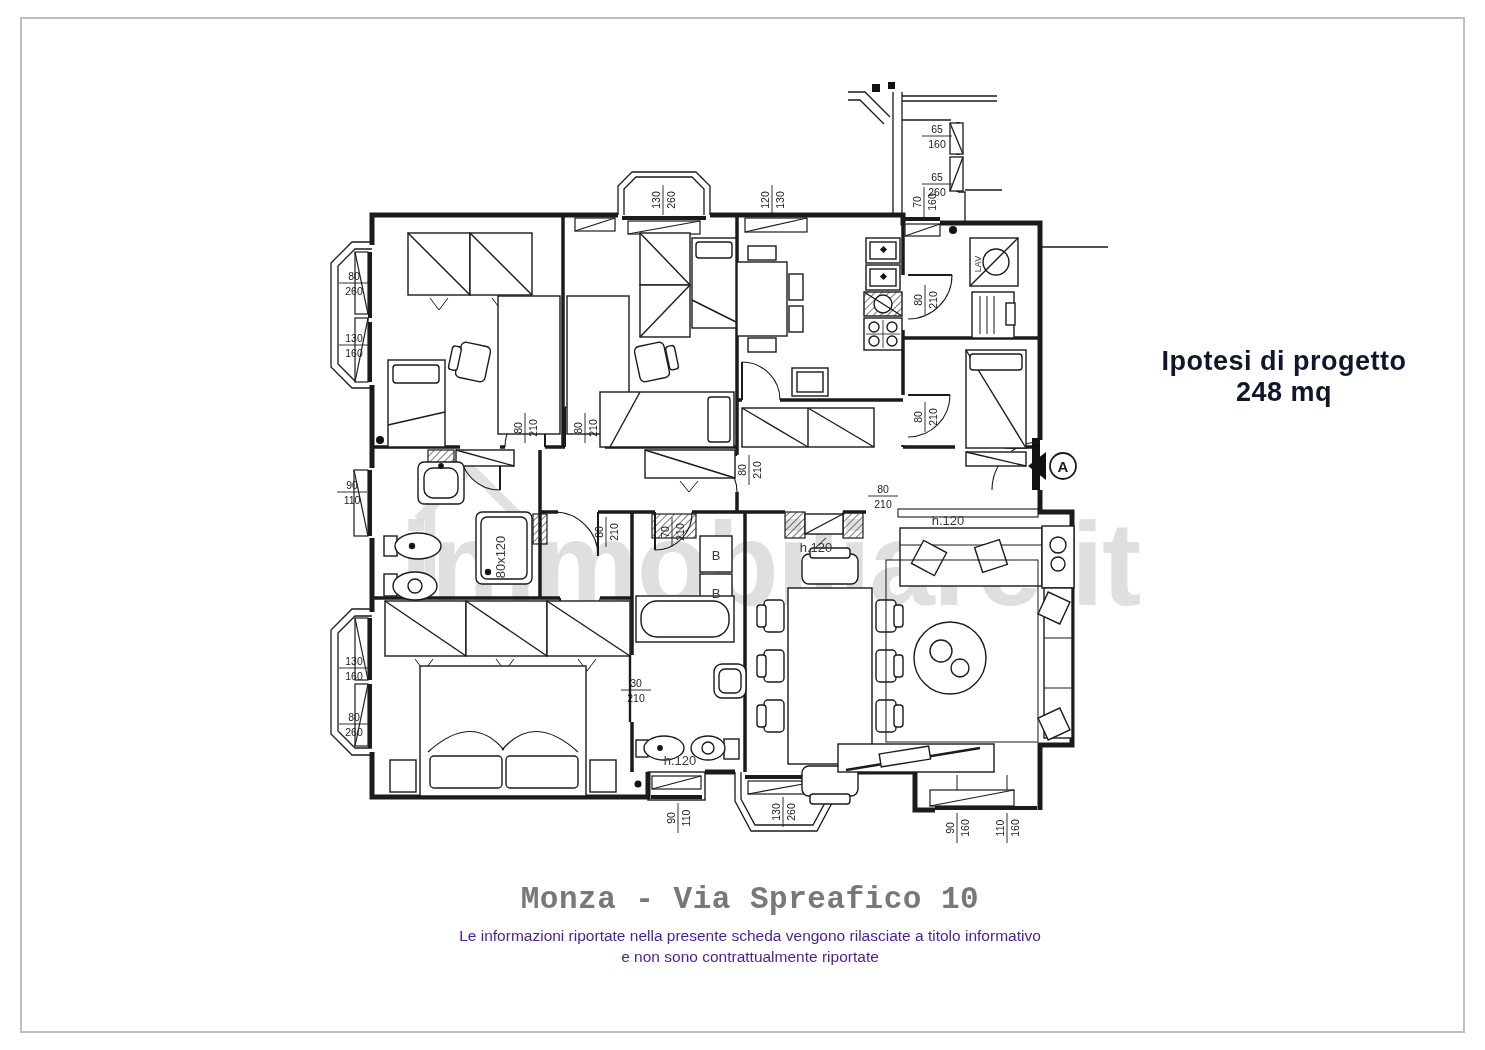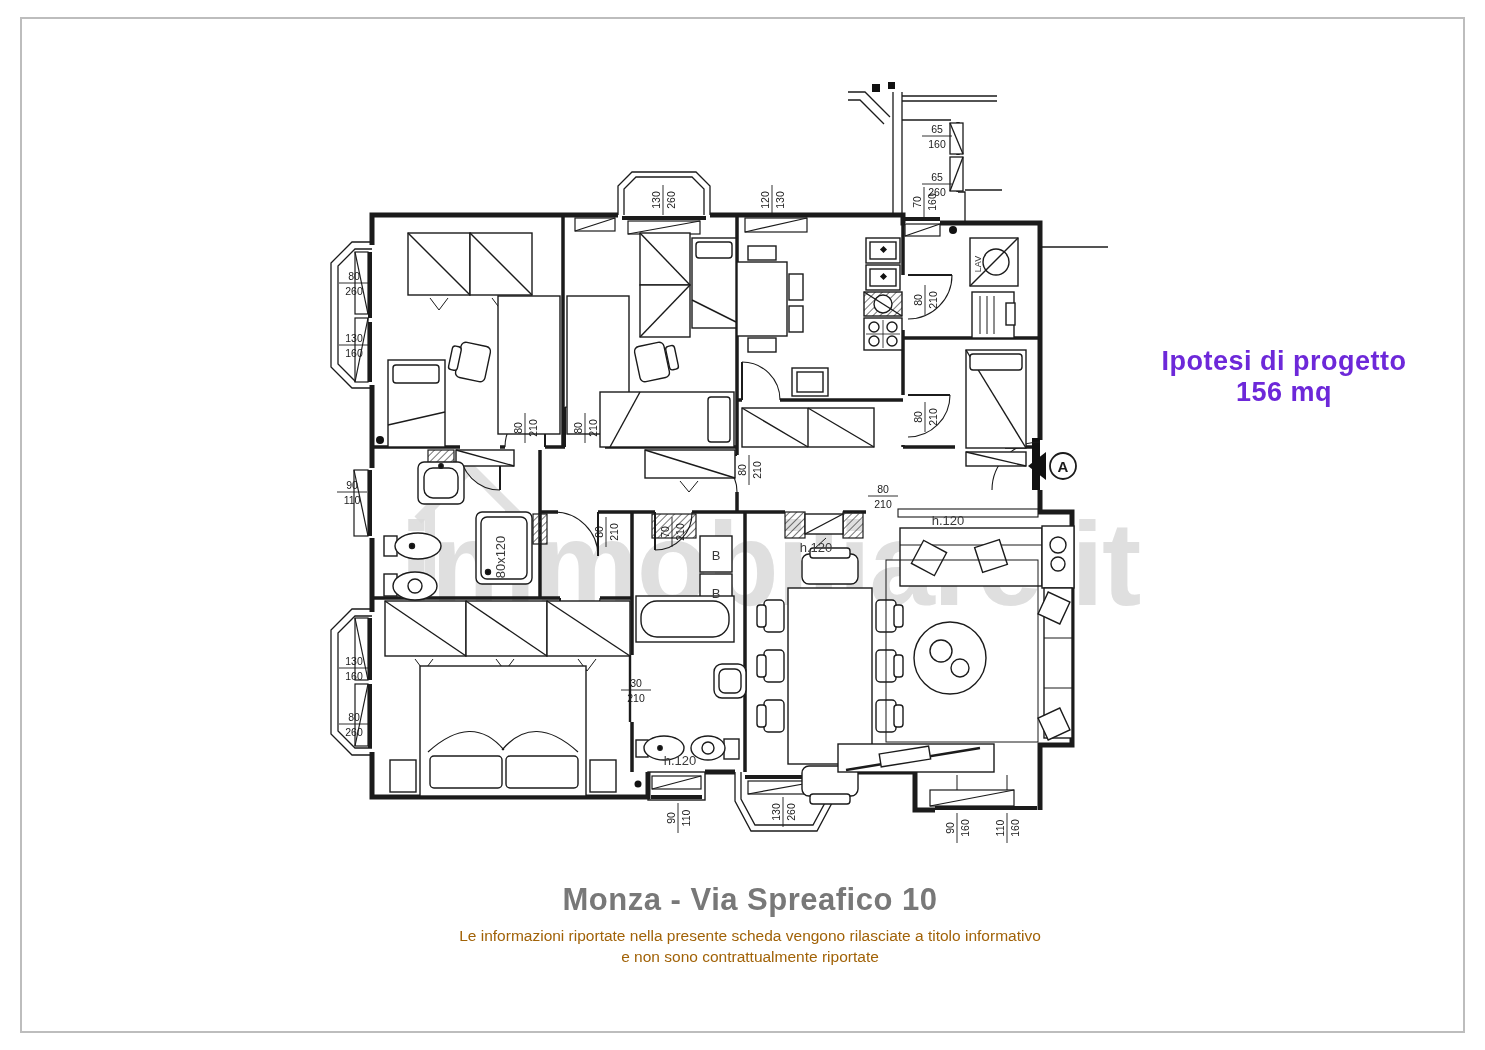--- a/index.html
+++ b/index.html
@@ -1,25 +1,25 @@
 <!DOCTYPE html>
 <html><head>
 <meta charset="utf-8">
 <style>
   html,body{margin:0;padding:0;background:#fff;}
   .page{position:relative;width:1485px;height:1050px;background:#ffffff;overflow:hidden;
         font-family:"Liberation Sans", sans-serif;}
   .border-frame{position:absolute;left:20px;top:17px;right:20px;bottom:17px;
         border:2px solid #bdbdbd;pointer-events:none;}
   .project-note{position:absolute;left:1128px;top:346px;width:312px;text-align:center;
-        color:#6d28d9;font-weight:bold;font-size:27px;line-height:1.16;letter-spacing:.5px;}
+        color:#0f172a;font-weight:bold;font-size:27px;line-height:1.16;letter-spacing:.5px;}
   .footer-title{position:absolute;left:280px;top:882px;width:940px;text-align:center;
-        color:#787878;font-weight:bold;font-size:31px;letter-spacing:.5px;}
+        color:#787878;font-weight:bold;font-size:31px;letter-spacing:.5px;font-family:Liberation Mono, monospace;}
   .footer-disclaimer{position:absolute;left:250px;top:926px;width:1000px;text-align:center;
-        color:#a16207;font-size:15.5px;line-height:1.35;}
+        color:#4c1d95;font-size:15.5px;line-height:1.35;}
   svg text{font-family:"Liberation Sans", sans-serif;}
   .dimnum{font-size:10.5px;fill:#1b1b1b;}
   .ann{fill:#3a3a3a;}
   .wm{font-weight:bold;fill:#dadada;opacity:.85;letter-spacing:-2px;}
 </style>
 </head>
 <body>
 
 <div class="page">
   <div class="border-frame"></div>
@@ -480,21 +480,21 @@
         <text transform="translate(948,525) rotate(0)" text-anchor="middle" font-size="13" class="ann">h.120</text>
         <text transform="translate(505,557) rotate(-90)" text-anchor="middle" font-size="13" class="ann">80x120</text>
         <text transform="translate(716,560) rotate(0)" text-anchor="middle" font-size="13" class="ann">B</text>
         <text transform="translate(716,598) rotate(0)" text-anchor="middle" font-size="13" class="ann">B</text>
         <text transform="translate(981,264) rotate(-90)" text-anchor="middle" font-size="9" class="ann">LAV</text>
       </g>
   </svg>
 
   <div class="project-note">
     <div>Ipotesi di progetto</div>
-    <div>156 mq</div>
+    <div>248 mq</div>
   </div>
 
   <div class="footer-title">Monza - Via Spreafico 10</div>
 
   <div class="footer-disclaimer">
     <div>Le informazioni riportate nella presente scheda vengono rilasciate a titolo informativo</div>
     <div>e non sono contrattualmente riportate</div>
   </div>
 </div>
 

